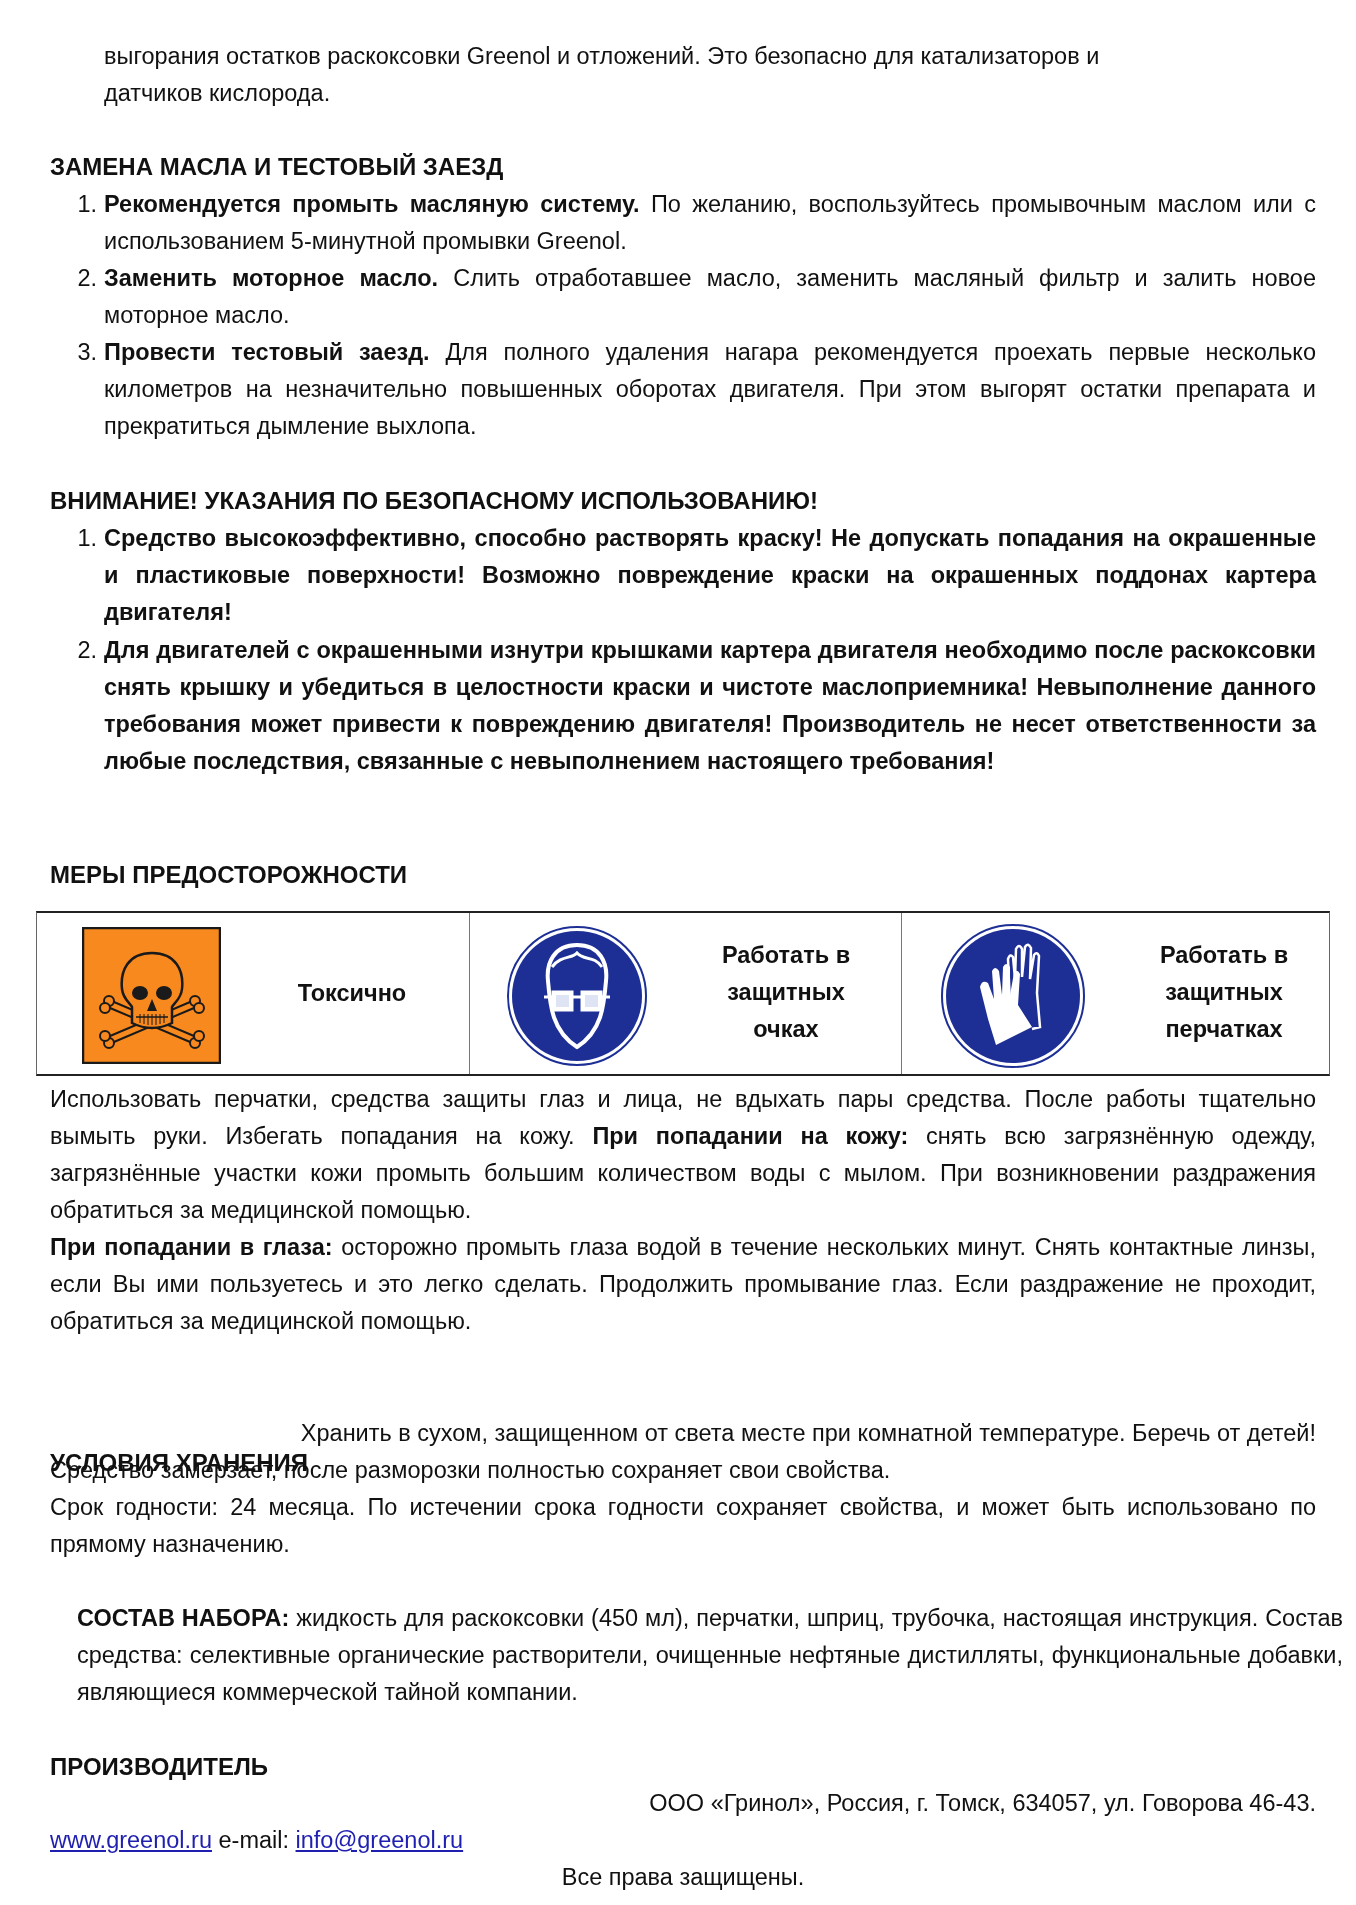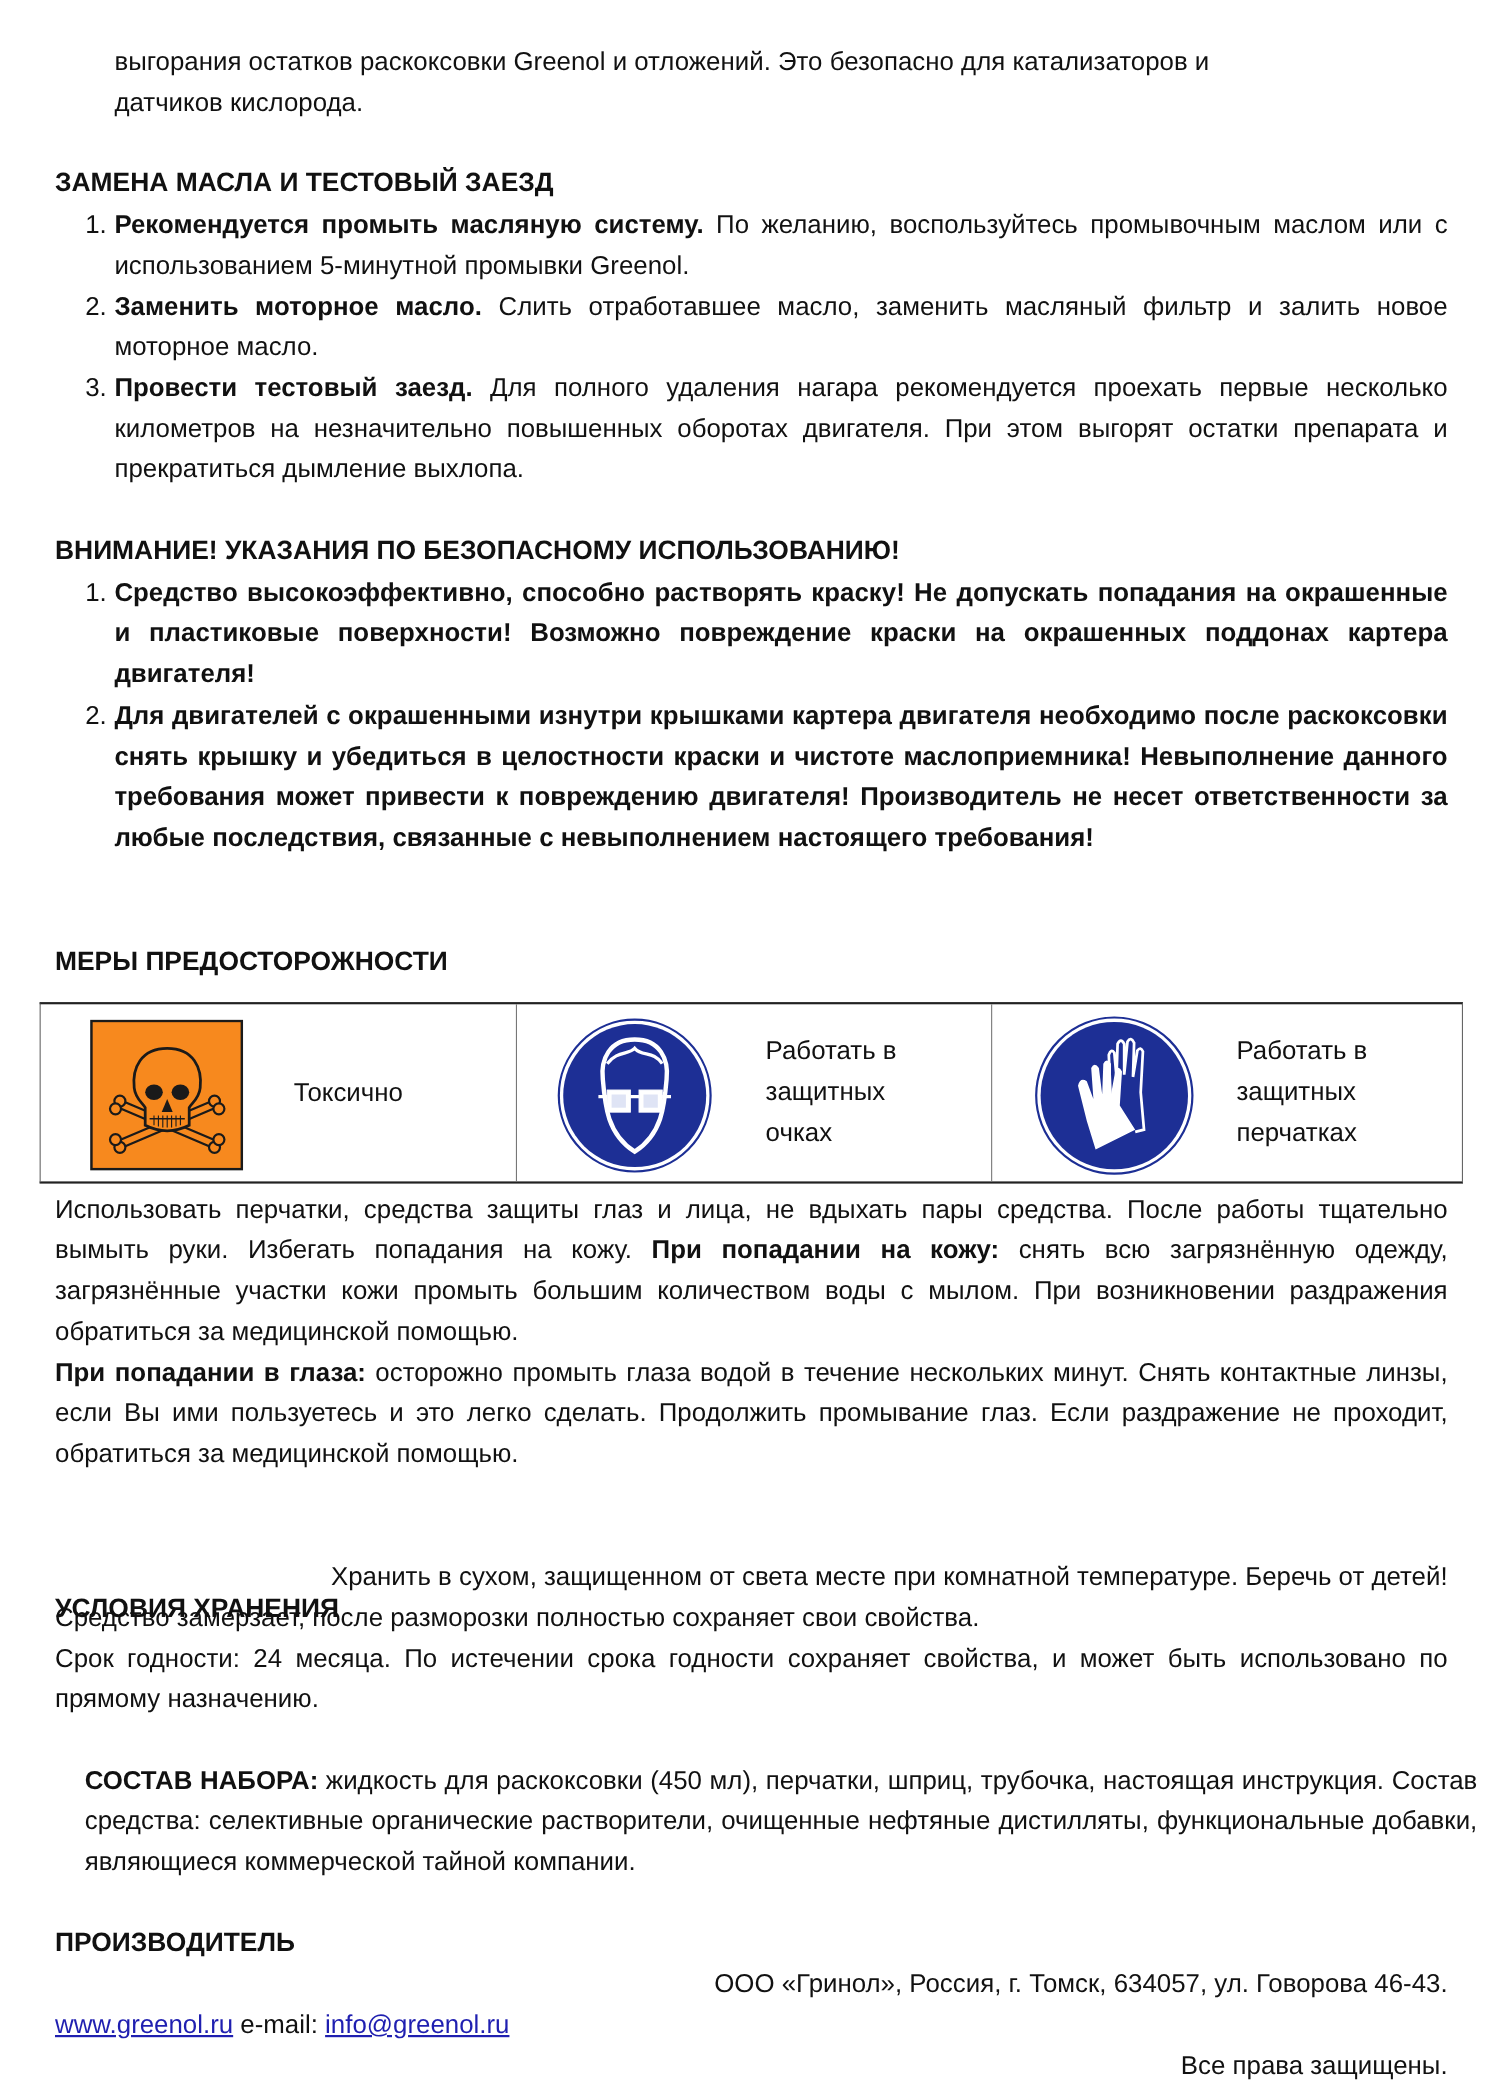--- a/index.html
+++ b/index.html
@@ -58,21 +58,22 @@
   }
   .pcell {
     position: absolute;
     top: 0;
     height: 100%;
     box-sizing: border-box;
   }
   .pcell.sep { border-left: 1px solid #777; }
   .plabel {
     position: absolute;
-    font-weight: normal;
+    text-align: center;
+    font-weight: bold;
     font-size: 23.5px;
     line-height: 37px;
   }
   .link { color: #1a0dab; color: #1f1fb0; text-decoration: underline; }
 </style>
 </head>
 <body>
 
 <div class="page">
 
@@ -208,15 +209,15 @@
 
   <div class="text-block just" style="left:50px; top:1600px; width:1266px;margin-left:27px;">
     <span class="b">СОСТАВ НАБОРА:</span><span> жидкость для раскоксовки (450 мл), перчатки, шприц, трубочка, настоящая инструкция. Состав средства: селективные органические растворители, очищенные нефтяные дистилляты, функциональные добавки, являющиеся коммерческой тайной компании.</span>
   </div>
 
   <div class="heading" style="top:1748px;">ПРОИЗВОДИТЕЛЬ</div>
   <div class="text-block" style="left:50px; top:1785px; width:1266px; text-align:right;">ООО «Гринол», Россия, г. Томск, 634057, ул. Говорова 46-43.</div>
   <div class="text-block" style="left:50px; top:1822px; width:1266px; text-align:left;">
     <span class="link">www.greenol.ru</span><span> e-mail: </span><span class="link">info@greenol.ru</span>
   </div>
-  <div class="text-block" style="left:50px; top:1859px; width:1266px; text-align:right;">Все права защищены.</div>
+  <div class="text-block" style="left:50px; top:1859px; width:1266px; text-align:center;">Все права защищены.</div>
 
 </div>
 
 </body></html>

